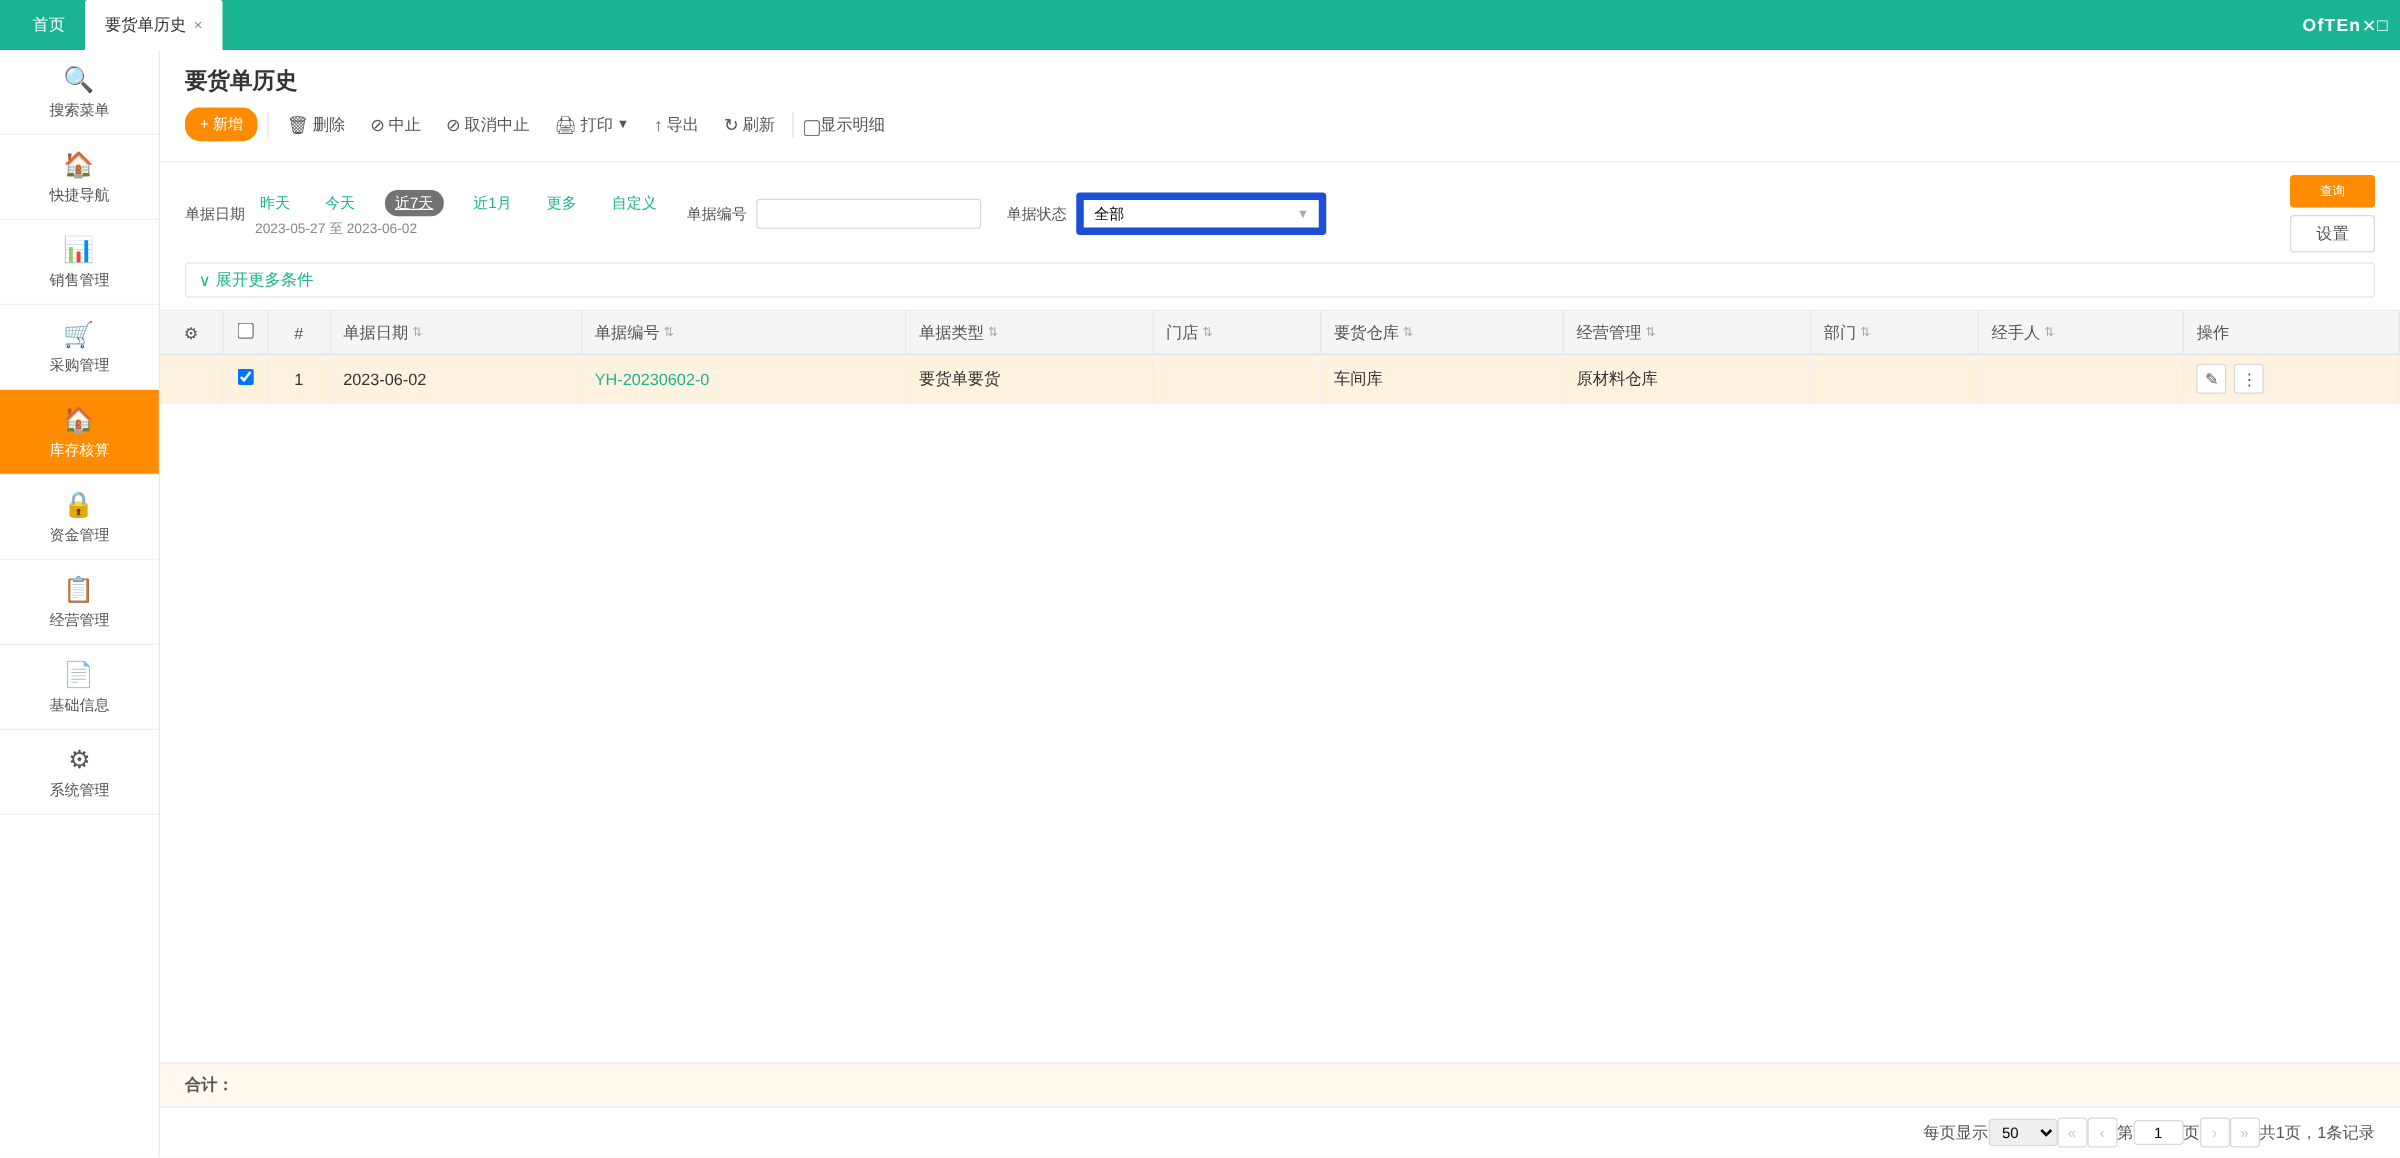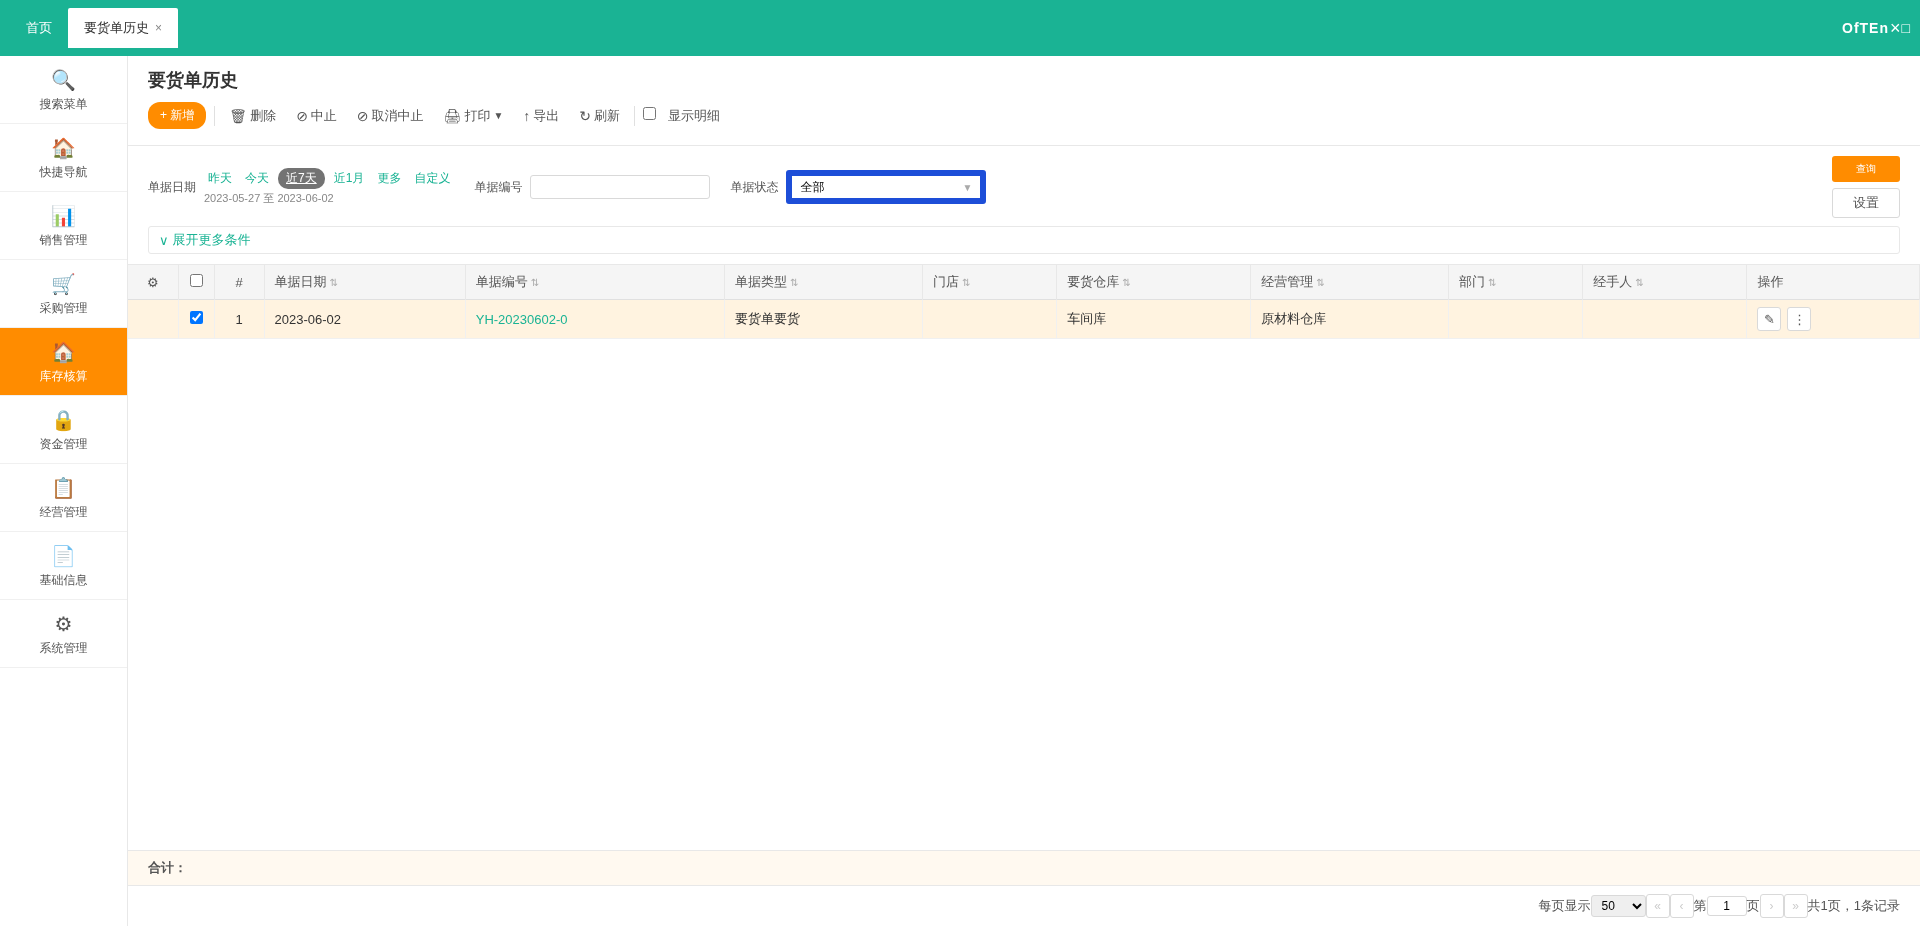--- a/index.html
+++ b/index.html
@@ -1,20 +1,20 @@
 <!DOCTYPE html>
 <html><head>
   <meta charset="utf-8">
   <style>
     * { box-sizing: border-box; margin: 0; padding: 0; font-family: 'Microsoft YaHei', Arial, sans-serif; font-size: 13px; }
     body { display: flex; flex-direction: column; height: 926px; overflow: hidden; background: #f0f2f5; }
 
     
     .topbar {
-      height: 56px;
+      height: 40px;
       background: #1ab394;
       display: flex;
       align-items: center;
       padding: 0 10px;
       flex-shrink: 0;
     }
     .tab-home {
       color: #fff;
       padding: 0 16px;
       height: 40px;
@@ -129,22 +129,22 @@
       background: #ff8c00;
       color: #fff;
       border: none;
       padding: 5px 12px;
       border-radius: 12px;
     }
     .toolbar-separator { width: 1px; height: 20px; background: #e0e0e0; }
 
     .checkbox-label {
       display: flex;
-      align-items: flex-start;
-      gap: 12px;
+      align-items: flex-end;
+      gap: 0;
       font-size: 12px;
       color: #555;
       cursor: pointer;
     }
 
     
     .filter-bar {
       background: #fff;
       padding: 10px 20px;
       border-bottom: 1px solid #e8e8e8;
@@ -161,21 +161,21 @@
       align-items: center;
       gap: 8px;
     }
     .filter-label {
       color: #555;
       font-size: 12px;
       white-space: nowrap;
     }
     .date-shortcuts {
       display: flex;
-      gap: 5px;
+      gap: 20px;
       align-items: center;
     }
     .date-shortcut {
       color: #1ab394;
       cursor: pointer;
       font-size: 12px;
       padding: 1px 4px;
     }
     .date-shortcut.active {
       background: #737373;

